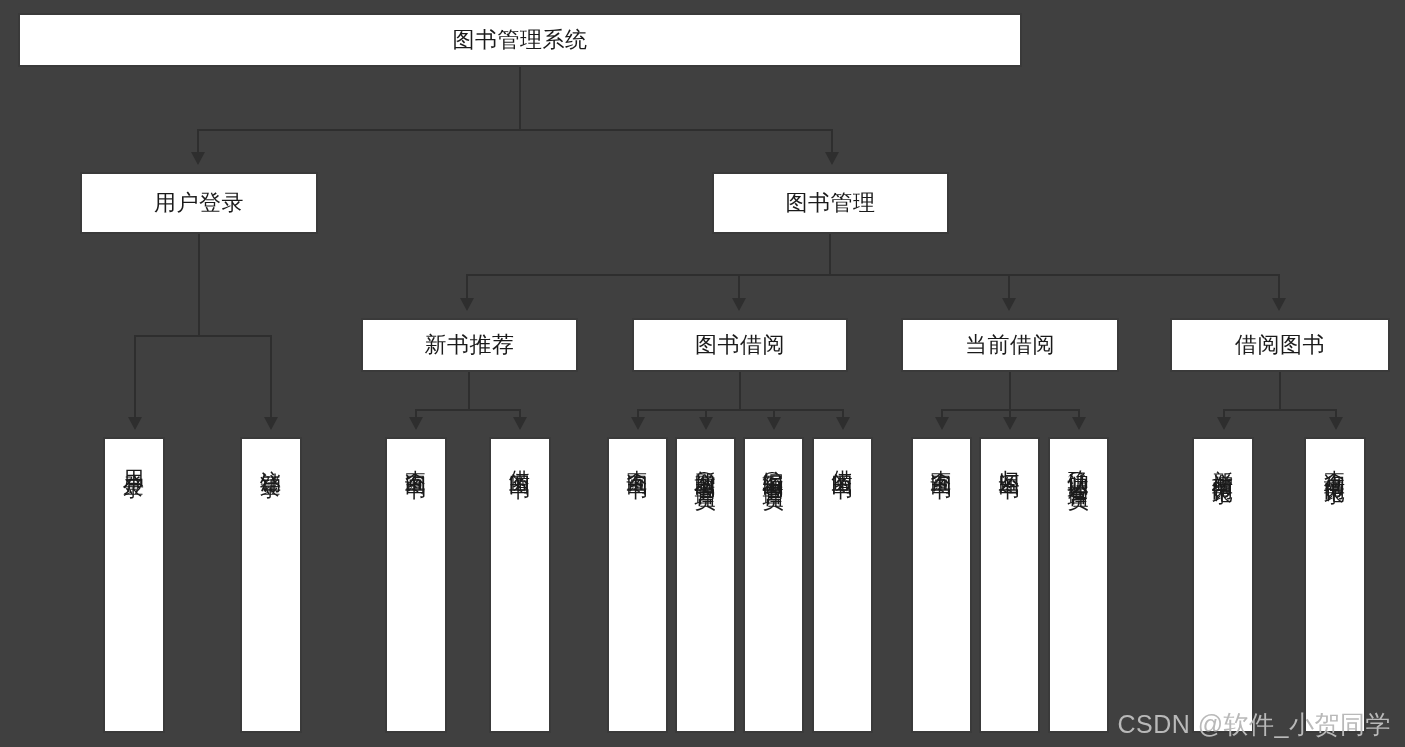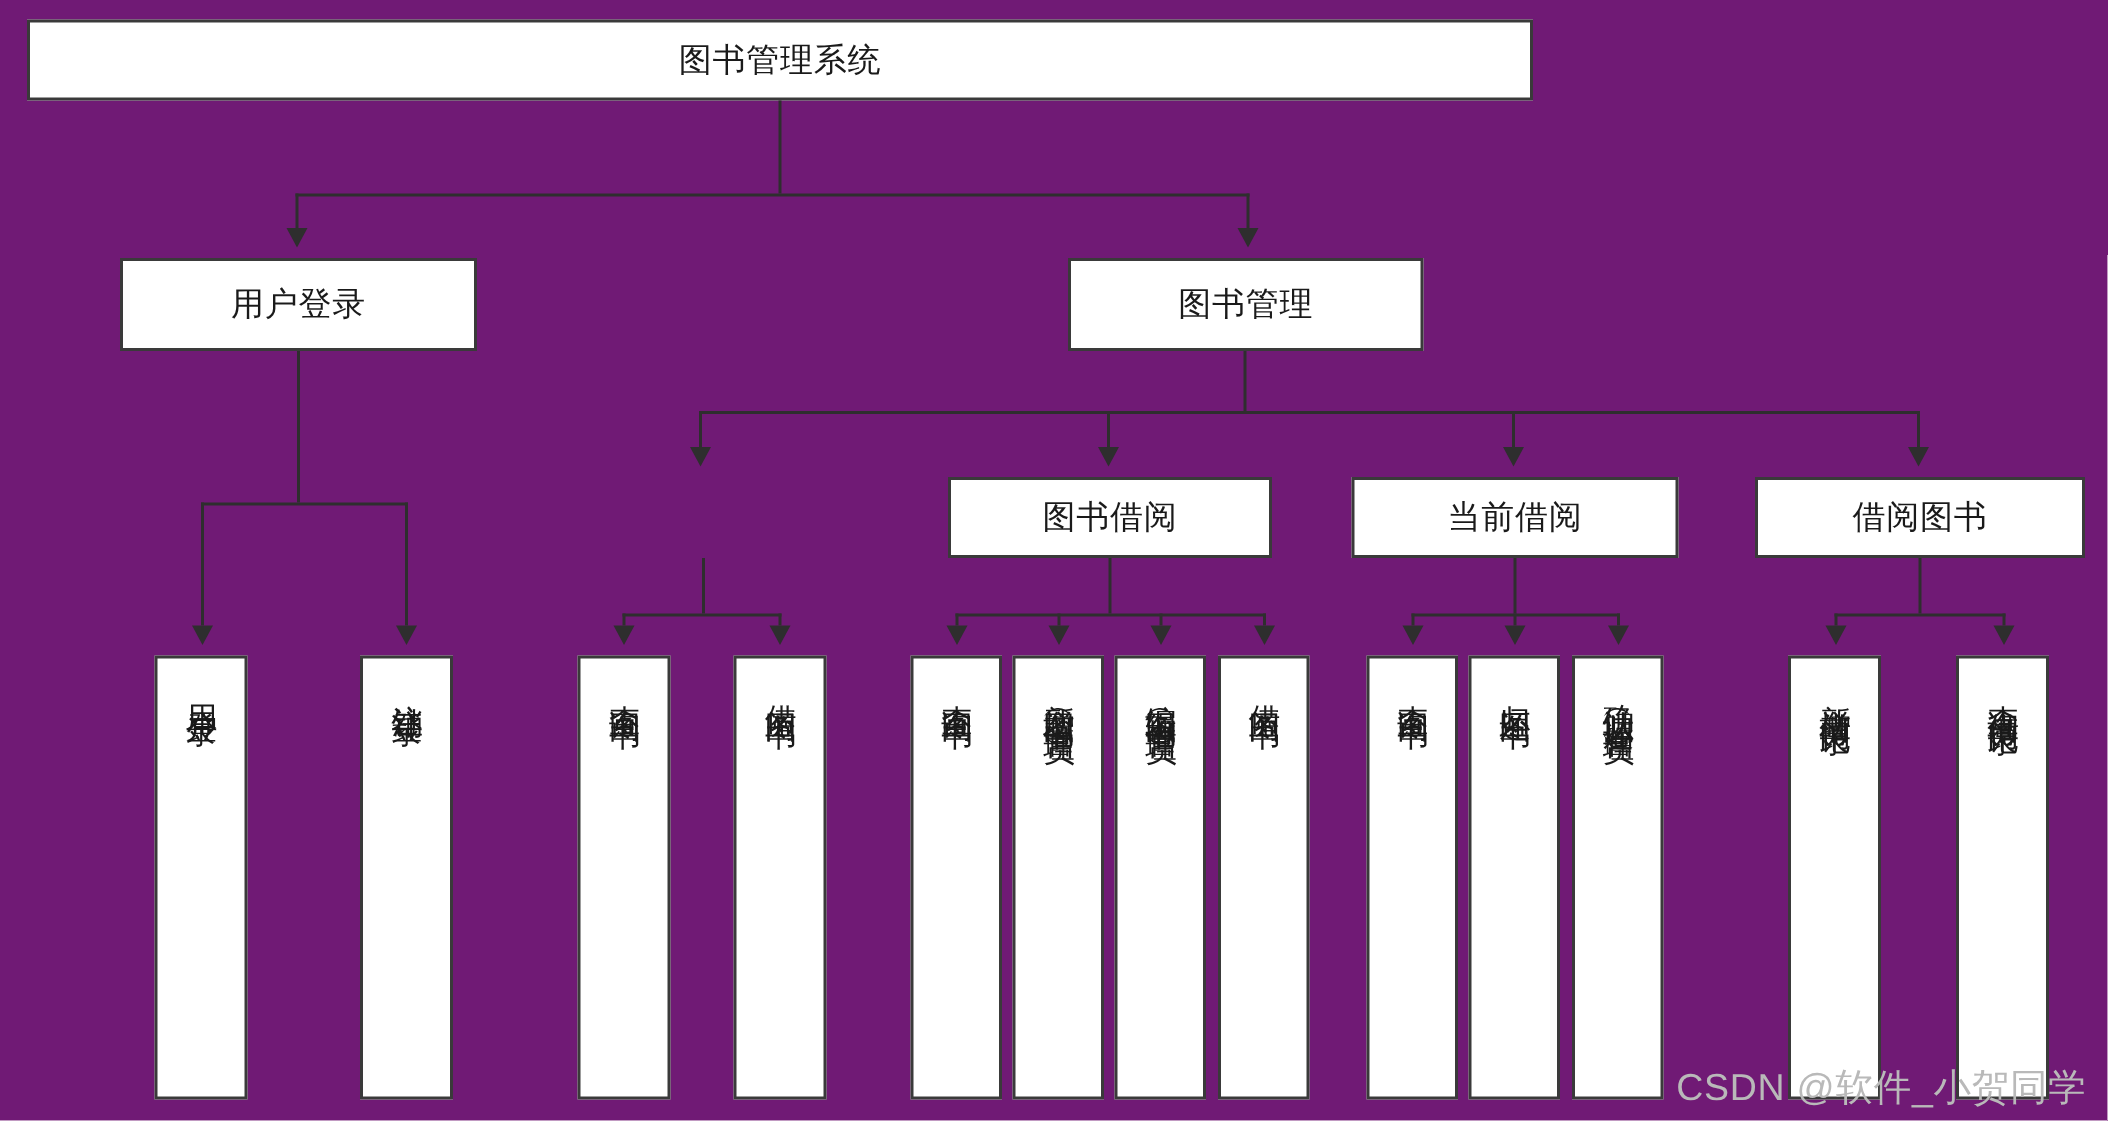--- a/index.html
+++ b/index.html
@@ -4,21 +4,21 @@
 <style>
   html,body{margin:0;padding:0;background:#ffffff;}
   body{
     font-family:"Liberation Sans","DejaVu Sans",sans-serif;
     color:#1f1f1f;
   }
   #canvas{
     position:relative;
     width:1405px;
     height:747px;
-    background:#701a75;
+    background:#404040;
     overflow:hidden;
   }
 
   
   .node{
     position:absolute;
     box-sizing:border-box;
     border:2px solid #3a3a3a;
     background:#ffffff;
     display:flex;
@@ -113,20 +113,23 @@
   <div class="ln h" style="left:466px;top:274px;width:814px;height:2px;"></div>
   <div class="ln v" style="left:466px;top:274px;width:2px;height:24px;"></div>
   <div class="ln v" style="left:738px;top:274px;width:2px;height:24px;"></div>
   <div class="ln v" style="left:1008px;top:274px;width:2px;height:24px;"></div>
   <div class="ln v" style="left:1278px;top:274px;width:2px;height:24px;"></div>
   <div class="arrow" style="left:460px;top:298px;"></div>
   <div class="arrow" style="left:732px;top:298px;"></div>
   <div class="arrow" style="left:1002px;top:298px;"></div>
   <div class="arrow" style="left:1272px;top:298px;"></div>
 
+  <div class="node h" style="left:361px;top:318px;width:217px;height:54px;">
+    <span class="lbl">新书推荐</span>
+  </div>
   <div class="node h" style="left:632px;top:318px;width:216px;height:54px;">
     <span class="lbl">图书借阅</span>
   </div>
   <div class="node h" style="left:901px;top:318px;width:218px;height:54px;">
     <span class="lbl">当前借阅</span>
   </div>
   <div class="node h" style="left:1170px;top:318px;width:220px;height:54px;">
     <span class="lbl">借阅图书</span>
   </div>
 

